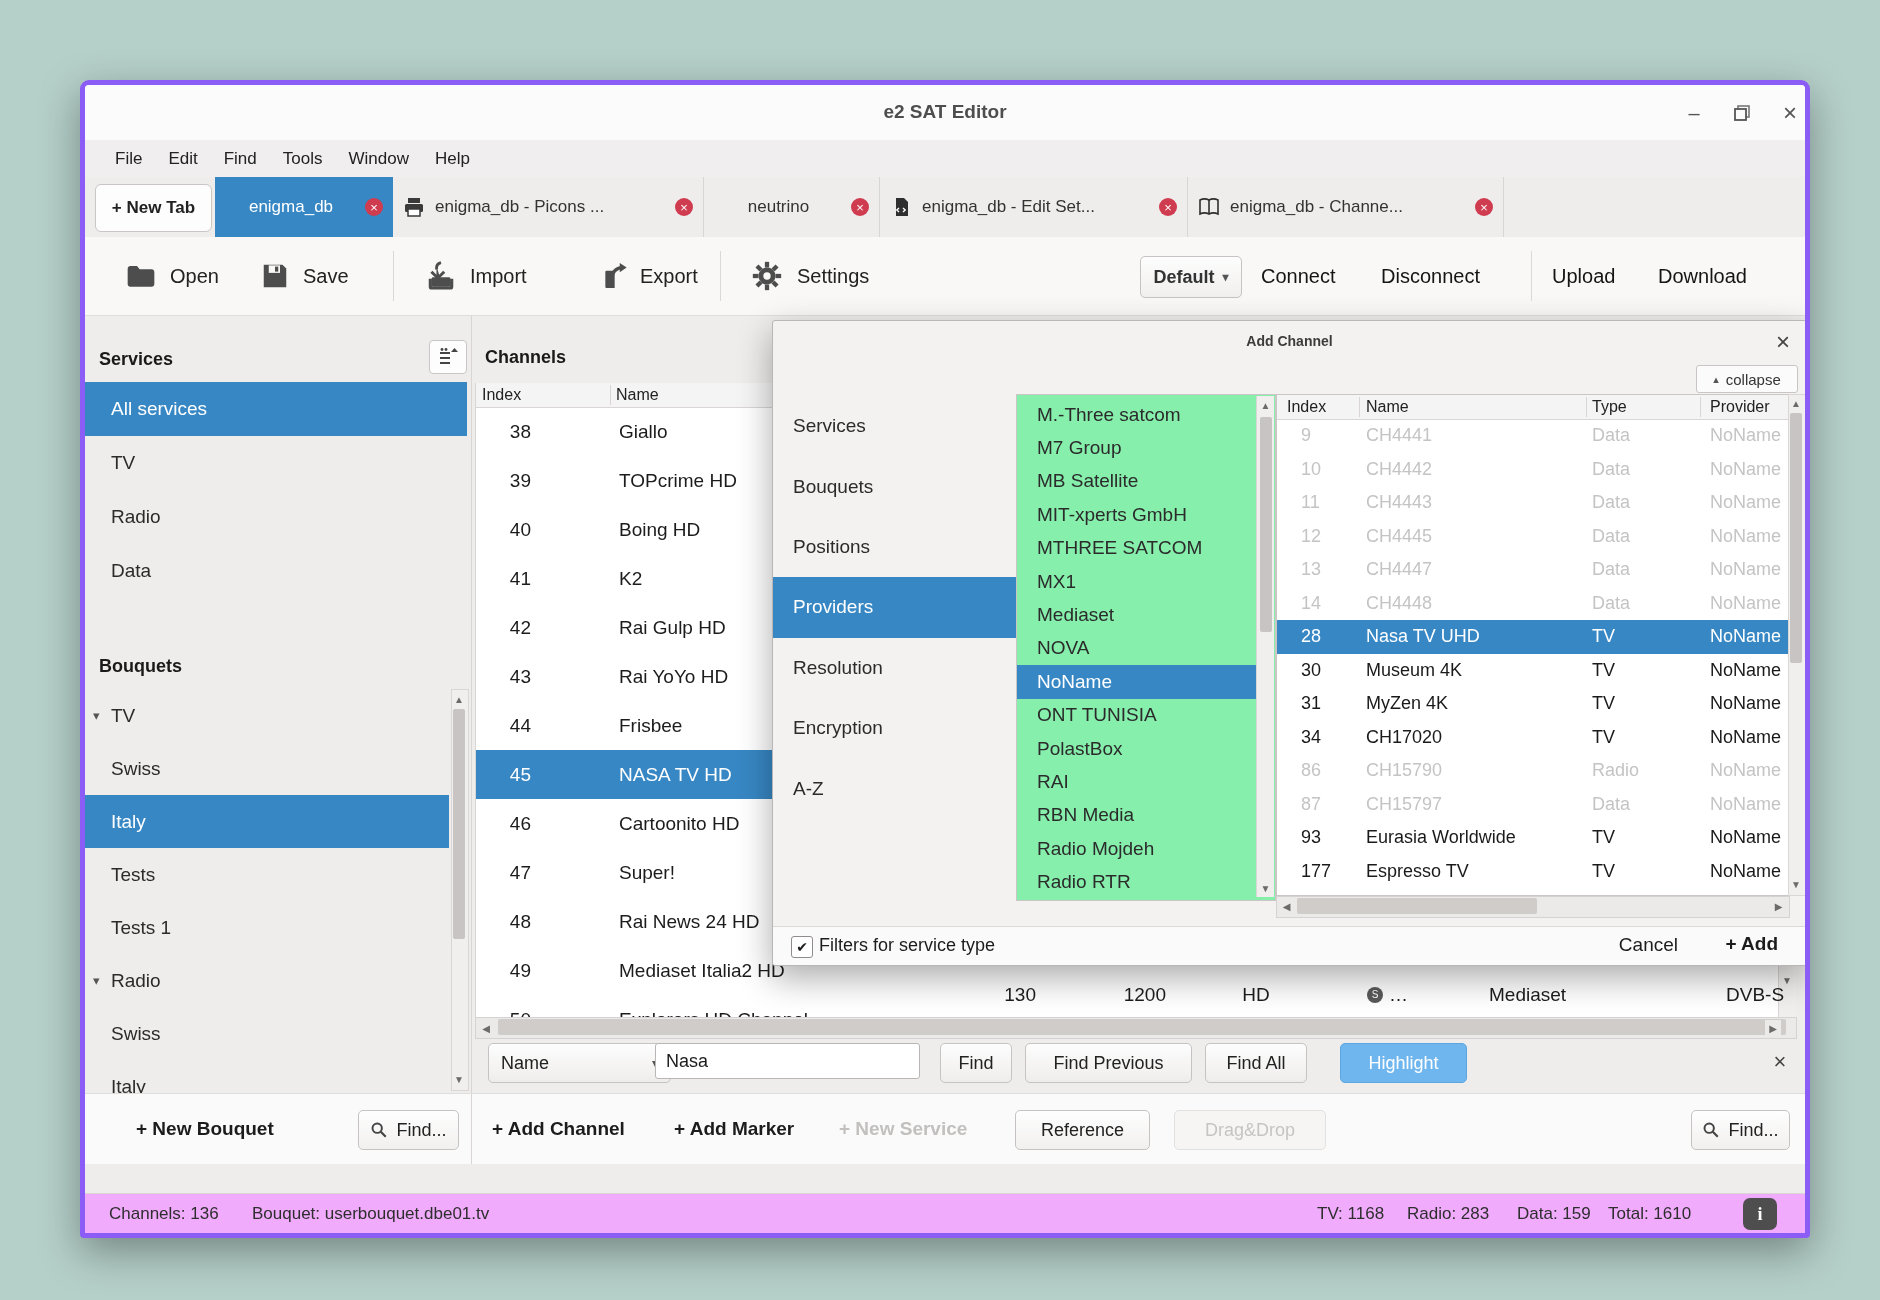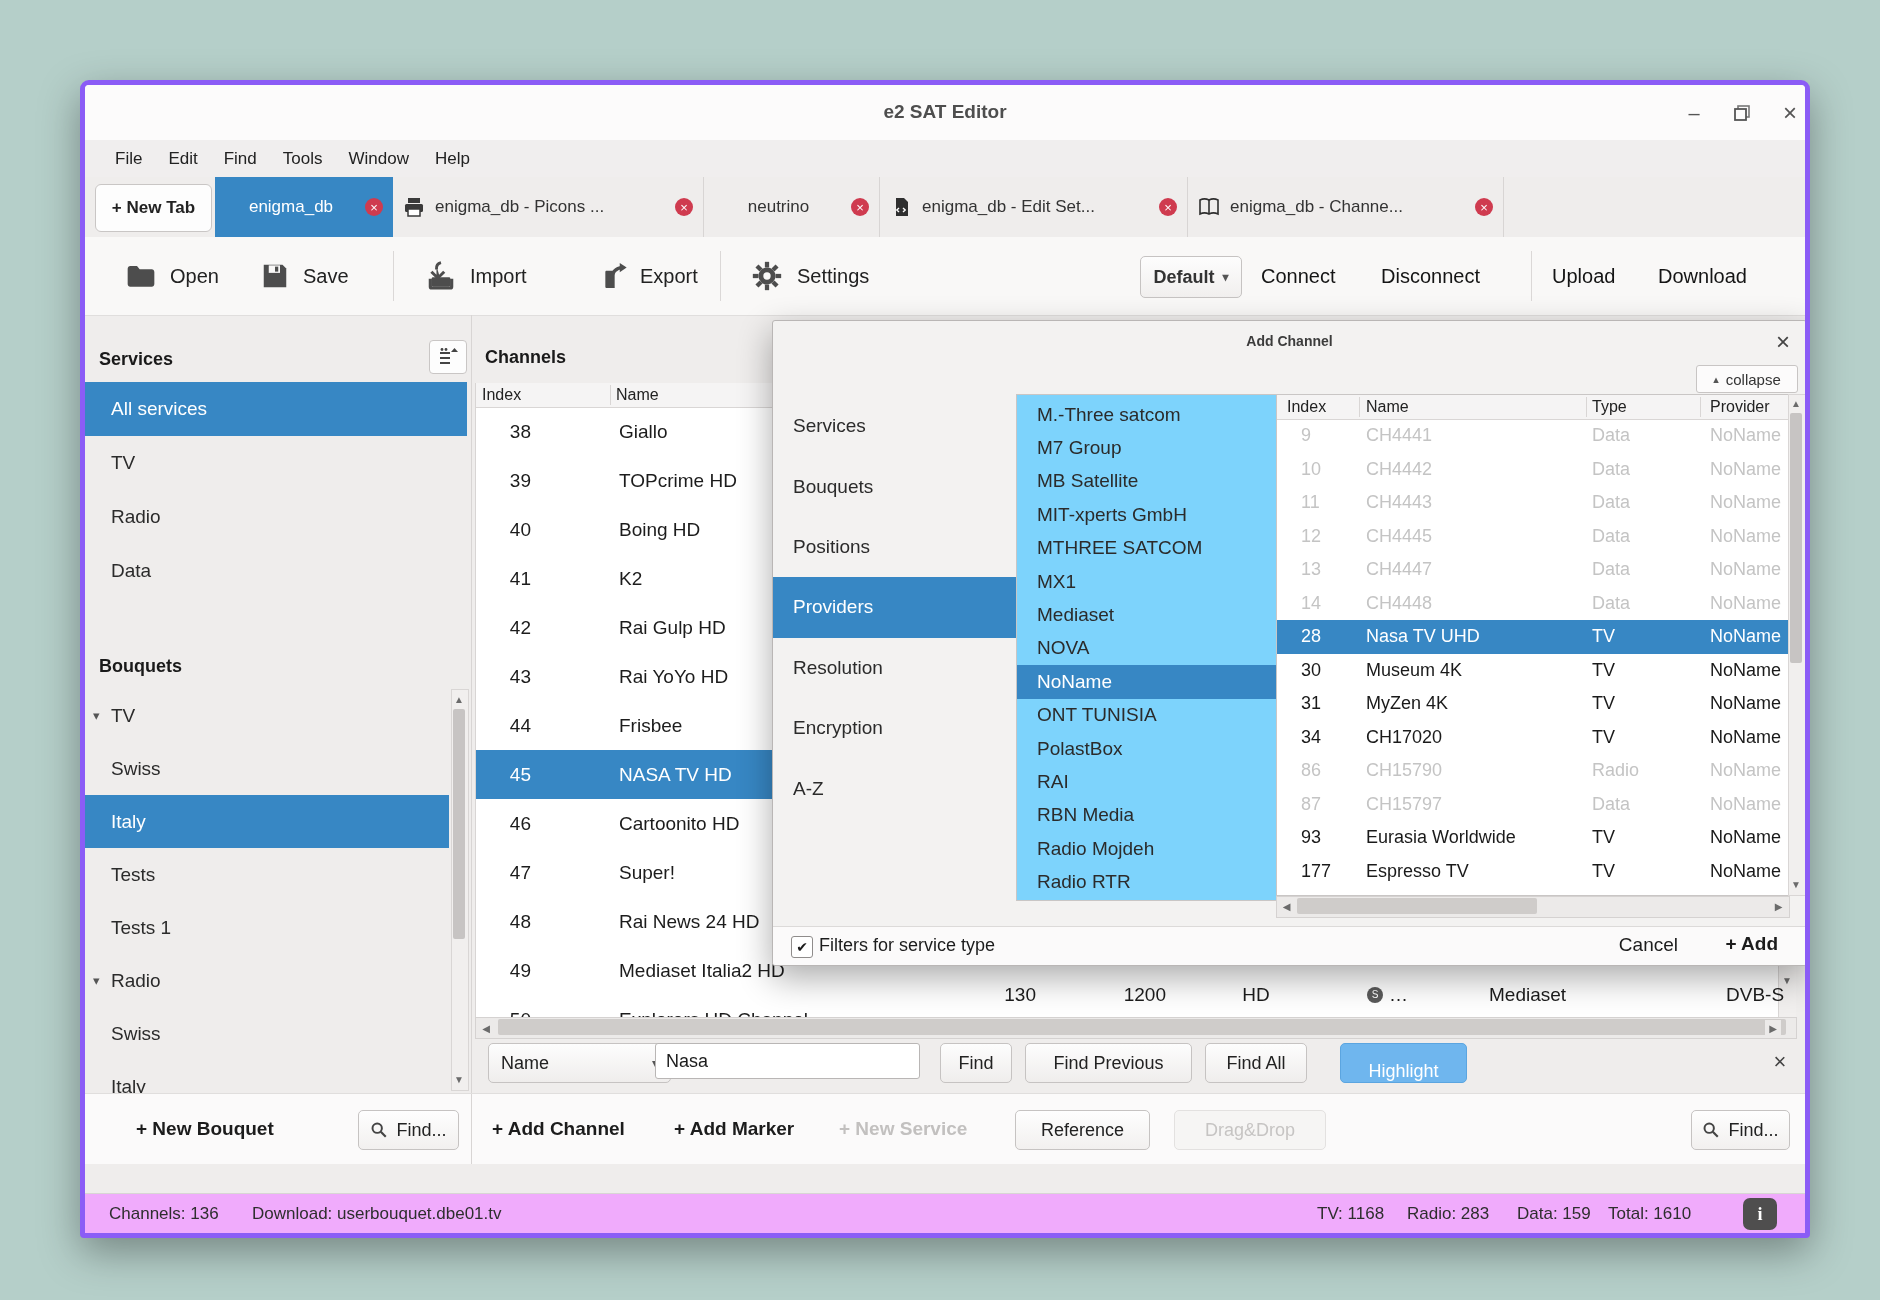--- a/index.html
+++ b/index.html
@@ -60,21 +60,21 @@
   
   .srchbtn{position:absolute;top:958px;height:38px;background:linear-gradient(#fdfdfd,#efedec);border:1px solid #c6c3c2;border-radius:5px;display:flex;align-items:center;justify-content:center;font-size:18px;color:#222;}
   .srchbtn.blue{background:#6fb6ee;border-color:#5ba5e0;color:#fff;}
   
   .dialog{position:absolute;left:687px;top:235px;width:1033px;height:644px;background:#f3f2f1;border:1px solid #b9b6b5;border-radius:3px;box-shadow:0 12px 34px rgba(0,0,0,.33);z-index:10;}
   .dlg-title{position:absolute;left:0;right:0;top:12px;text-align:center;font-weight:bold;font-size:14px;color:#3c3c3c;}
   .dlg-close{position:absolute;right:8px;top:6px;width:30px;height:30px;display:flex;align-items:center;justify-content:center;font-size:24px;color:#444;}
   .collapse-btn{position:absolute;right:8px;top:44px;width:100px;height:26px;background:#fcfbfb;border:1px solid #c8c5c4;border-radius:3px;display:flex;align-items:center;justify-content:center;gap:7px;font-size:15px;color:#333;}
   .nav-rows{position:absolute;left:0;top:75px;width:243px;}
   .nav-row{height:60.4px;display:flex;align-items:center;padding-left:20px;font-size:19px;color:#2b2b2b;}
-  .provlist{position:absolute;left:243px;top:73px;width:258px;height:505px;background:#7dd3fc;border:1px solid #c9c6c5;overflow:hidden;padding-left:48px;}
+  .provlist{position:absolute;left:243px;top:73px;width:258px;height:505px;background:#86efac;border:1px solid #c9c6c5;overflow:hidden;}
   .prov-rows{position:absolute;left:0;top:3px;right:18px;}
   .prov-row{height:33.4px;display:flex;align-items:center;padding-left:20px;font-size:19px;color:#2b2b2b;white-space:nowrap;}
   .dtable{position:absolute;left:503px;top:73px;width:512px;height:500px;background:#fff;border:1px solid #c9c6c5;overflow:hidden;}
   .dthead{position:absolute;left:0;top:0;right:0;height:24px;background:#f5f4f4;border-bottom:1px solid #d9d6d5;font-size:16px;color:#222;}
   .dthead .hsep{position:absolute;top:2px;width:1px;height:20px;background:#d9d6d5;}
   .tbl-rows{position:absolute;left:0;top:24px;right:0;}
   .tbl-row{height:33.5px;position:relative;font-size:18px;color:#1a1a1a;}
   .tbl-row span{position:absolute;top:0;height:33.5px;display:flex;align-items:center;}
   .tbl-row .c1{left:24px;} .tbl-row .c2{left:89px;} .tbl-row .c3{left:315px;} .tbl-row .c4{left:433px;}
   .tbl-row.dim{color:#c4c4c4;}
@@ -404,21 +404,21 @@
   <input class="abs" style="left: 570px; top: 958px; width: 265px; height: 36px; border: 1px solid rgb(185, 182, 181); border-radius: 3px; padding: 0px 10px; font-size: 18px; font-family: &quot;Liberation Sans&quot;, sans-serif; background: rgb(255, 255, 255); color: rgb(28, 28, 28); box-sizing: border-box;" value="Nasa">
   <div class="srchbtn" style="left:855px;width:70px;">
       <span>Find</span>
     </div>
   <div class="srchbtn" style="left:940px;width:165px;">
       <span>Find Previous</span>
     </div>
   <div class="srchbtn" style="left:1120px;width:100px;">
       <span>Find All</span>
     </div>
-  <div class="srchbtn blue" style="left:1255px;width:125px;align-items:flex-end;">
+  <div class="srchbtn blue" style="left:1255px;width:125px;">
       <span>Highlight</span>
     </div>
   <div class="abs" style="left:1678px;top:958px;width:34px;height:38px;display:flex;align-items:center;justify-content:center;font-size:22px;color:#444;">
       <span>×</span>
     </div>
 
   <div class="strip">
     <div class="boldact" style="left:25px;margin-left:26px;">
         <span>+ New Bouquet</span>
       </div>
@@ -449,21 +449,21 @@
       <svg width="18" height="18" viewBox="0 0 20 20">
           <circle cx="8" cy="8" r="5.2" fill="none" stroke="#444" stroke-width="2.2"></circle>
           <line x1="12" y1="12" x2="17.5" y2="17.5" stroke="#444" stroke-width="2.4"></line>
         </svg>
       <span>Find...</span>
     </div>
   </div>
 
   <div class="statusbar">
     <span class="s" style="left:24px;">Channels: 136</span>
-    <span class="s" style="left:167px;">Download: userbouquet.dbe01.tv</span>
+    <span class="s" style="left:167px;">Bouquet: userbouquet.dbe01.tv</span>
     <span class="s" style="left:1232px;">TV: 1168</span>
     <span class="s" style="left:1322px;">Radio: 283</span>
     <span class="s" style="left:1432px;">Data: 159</span>
     <span class="s" style="left:1523px;">Total: 1610</span>
     <div class="infobtn">
         <span>i</span>
       </div>
   </div>
 
   <div class="dialog">

